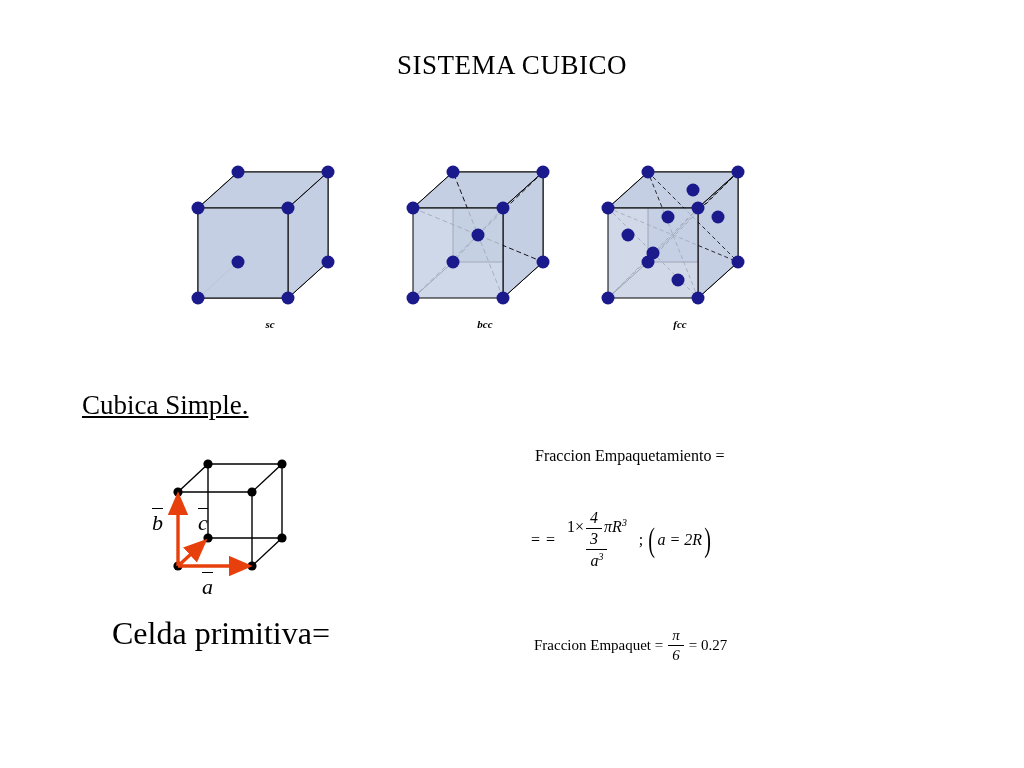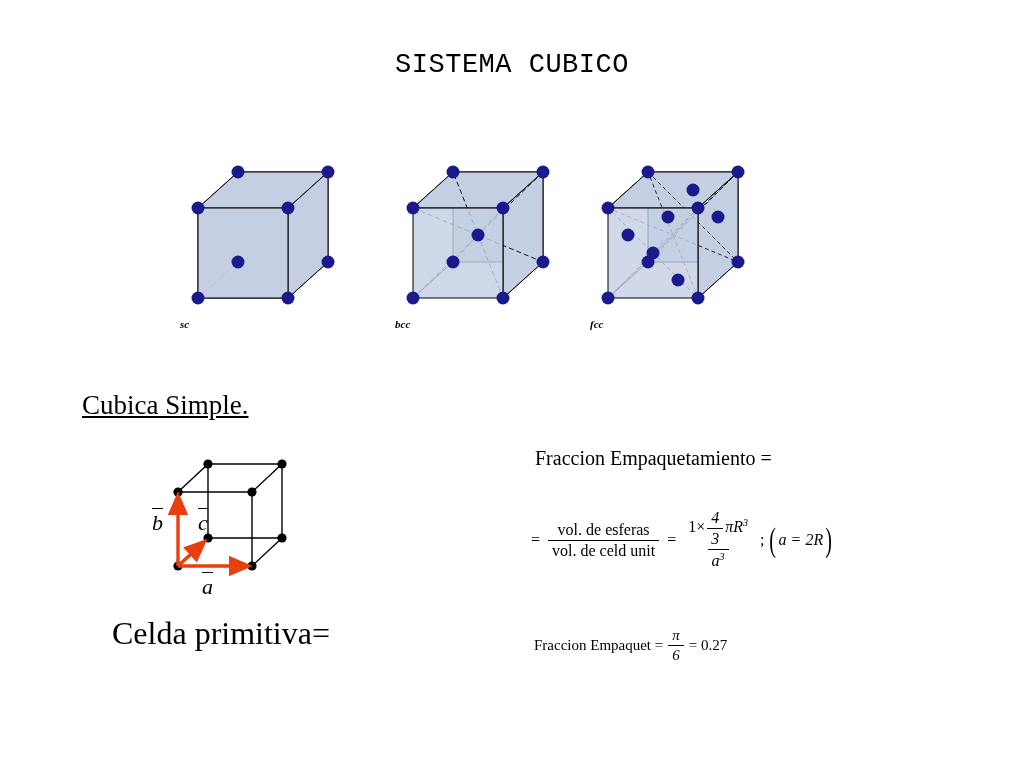--- a/index.html
+++ b/index.html
@@ -20,21 +20,21 @@
     inset: 0;
     background: #ffffff;
   }
   
   .title {
     position: absolute;
     left: 0;
     top: 50px;
     width: 1024px;
     text-align: center;
-    font-family: Liberation Mono, monospace;
+    font-family: Liberation Serif, serif;
     font-size: 27px;
     letter-spacing: 0.5px;
     color: #000000;
   }
   
   .cubes-row {
     position: absolute;
     left: 180px;
     top: 150px;
     width: 640px;
@@ -44,20 +44,21 @@
     position: absolute;
     top: 0;
     width: 180px;
     height: 200px;
   }
   .cube-fig svg { display: block; }
   .cube-caption {
     position: absolute;
     top: 168px;
     width: 180px;
+    text-align: center;
     font-family: "Liberation Serif", serif;
     font-size: 11px;
     font-weight: bold;
     font-style: italic;
     color: #000000;
   }
   
   .cubica-simple {
     position: absolute;
     left: 82px;
@@ -80,21 +81,21 @@
     left: 150px;
     top: 450px;
     width: 180px;
     height: 160px;
   }
   
   .frac-head {
     position: absolute;
     left: 535px;
     top: 447px;
-    font-size: 20px;
+    font-size: 16px;
     font-family: "Liberation Serif", serif;
   }
   .eq-main {
     position: absolute;
     left: 528px;
     top: 495px;
     font-size: 16px;
     font-family: "Liberation Serif", serif;
     display: flex;
     align-items: center;
@@ -313,24 +314,20 @@
 
   <div class="celda-lines">
     <div>Celda primitiva=</div>
   </div>
 
   <div class="frac-head">Fraccion Empaquetamiento =</div>
 
   <div class="eq-main">
     <span class="op">=</span>
 
-    <span class="frac">
-      <span class="num">vol. de esferas</span>
-      <span class="den">vol. de celd unit</span>
-    </span>
 
     <span class="op">=</span>
 
     <span class="frac">
       <span class="num">
         <span>1×</span><span class="frac" style="margin:0 2px;">
             <span class="num ital">4</span>
             <span class="den ital">3</span>
           </span><span class="ital">πR</span><span class="sup">3</span>
       </span>

